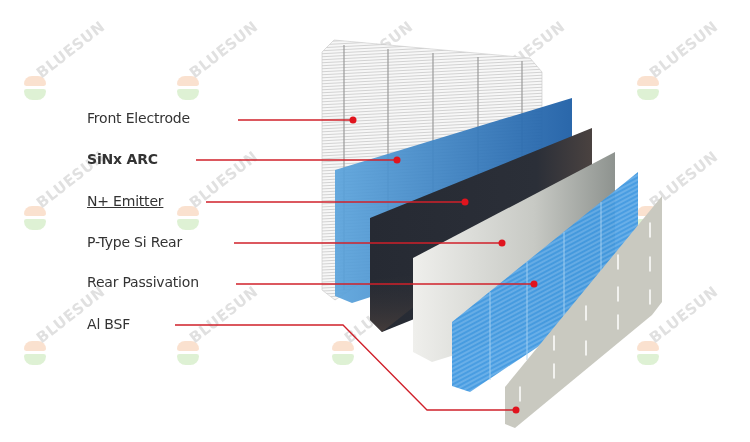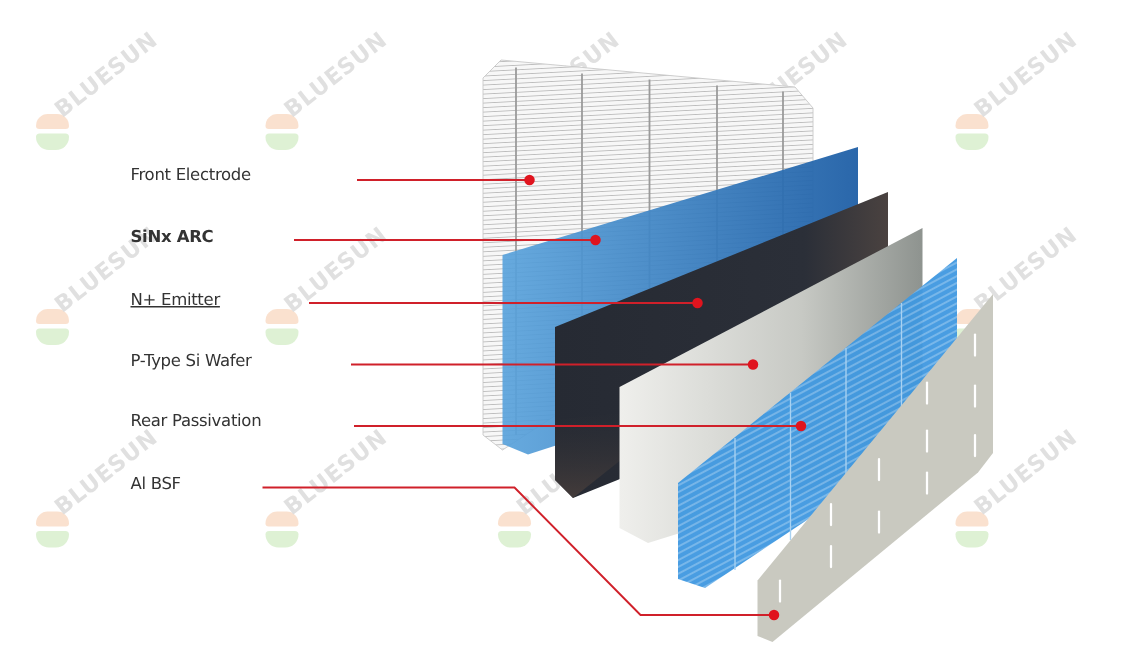--- a/index.html
+++ b/index.html
@@ -3,21 +3,21 @@
   <meta charset="utf-8">
   <style>
     html, body { margin: 0; padding: 0; background: #ffffff; }
     body { width: 750px; height: 442px; overflow: hidden; position: relative; font-family: "DejaVu Sans", sans-serif; }
     .stage { position: absolute; left: 0; top: 0; width: 750px; height: 442px; }
     .wm { position: absolute; width: 90px; height: 50px; pointer-events: none; }
     .wm .logo { position: absolute; left: 0; top: 16px; width: 26px; height: 26px; }
     .wm .logo .top { position: absolute; left: 2px; top: 0; width: 22px; height: 10px; border-radius: 11px 11px 3px 3px; background: #f6c9a8; opacity: 0.55; }
     .wm .logo .bot { position: absolute; left: 2px; top: 13px; width: 22px; height: 11px; border-radius: 3px 3px 11px 11px; background: #c8e8b8; opacity: 0.6; }
     .wm .txt { position: absolute; left: 22px; top: 4px; font-family: "DejaVu Sans", sans-serif; font-weight: bold; font-size: 15px; color: #d9d9d9; transform: rotate(-38deg); transform-origin: left bottom; letter-spacing: 0.5px; opacity: 0.8; white-space: nowrap; }
-    .label { position: absolute; left: 87px; font-family: "DejaVu Sans", sans-serif; font-size: 11px; color: #333333; white-space: nowrap; letter-spacing: -0.2px; }
+    .label { position: absolute; left: 87px; font-family: "DejaVu Sans", sans-serif; font-size: 14px; color: #333333; white-space: nowrap; letter-spacing: -0.2px; }
     svg.diagram { position: absolute; left: 0; top: 0; }
   </style>
 </head>
 <body>
 
 <div class="stage">
 
   <div class="wm" style="left:22px;top:60px;">
       <div class="logo">
         <div class="top"></div>
@@ -200,16 +200,16 @@
       <circle cx="465" cy="202" r="3.5"></circle>
       <circle cx="502" cy="243" r="3.5"></circle>
       <circle cx="534" cy="284" r="3.5"></circle>
       <circle cx="516" cy="410" r="3.5"></circle>
     </g>
   </svg>
 
   <div class="label" style="top:110px;">Front Electrode</div>
   <div class="label" style="top:151px;font-weight:bold;">SiNx ARC</div>
   <div class="label" style="top:193px;text-decoration:underline;">N+ Emitter</div>
-  <div class="label" style="top:234px;">P-Type Si Wafer</div>
+  <div class="label" style="top:234px;">P-Type Si Rear</div>
   <div class="label" style="top:274px;">Rear Passivation</div>
   <div class="label" style="top:316px;text-align:center;">Al BSF</div>
 </div>
 
 </body></html>

